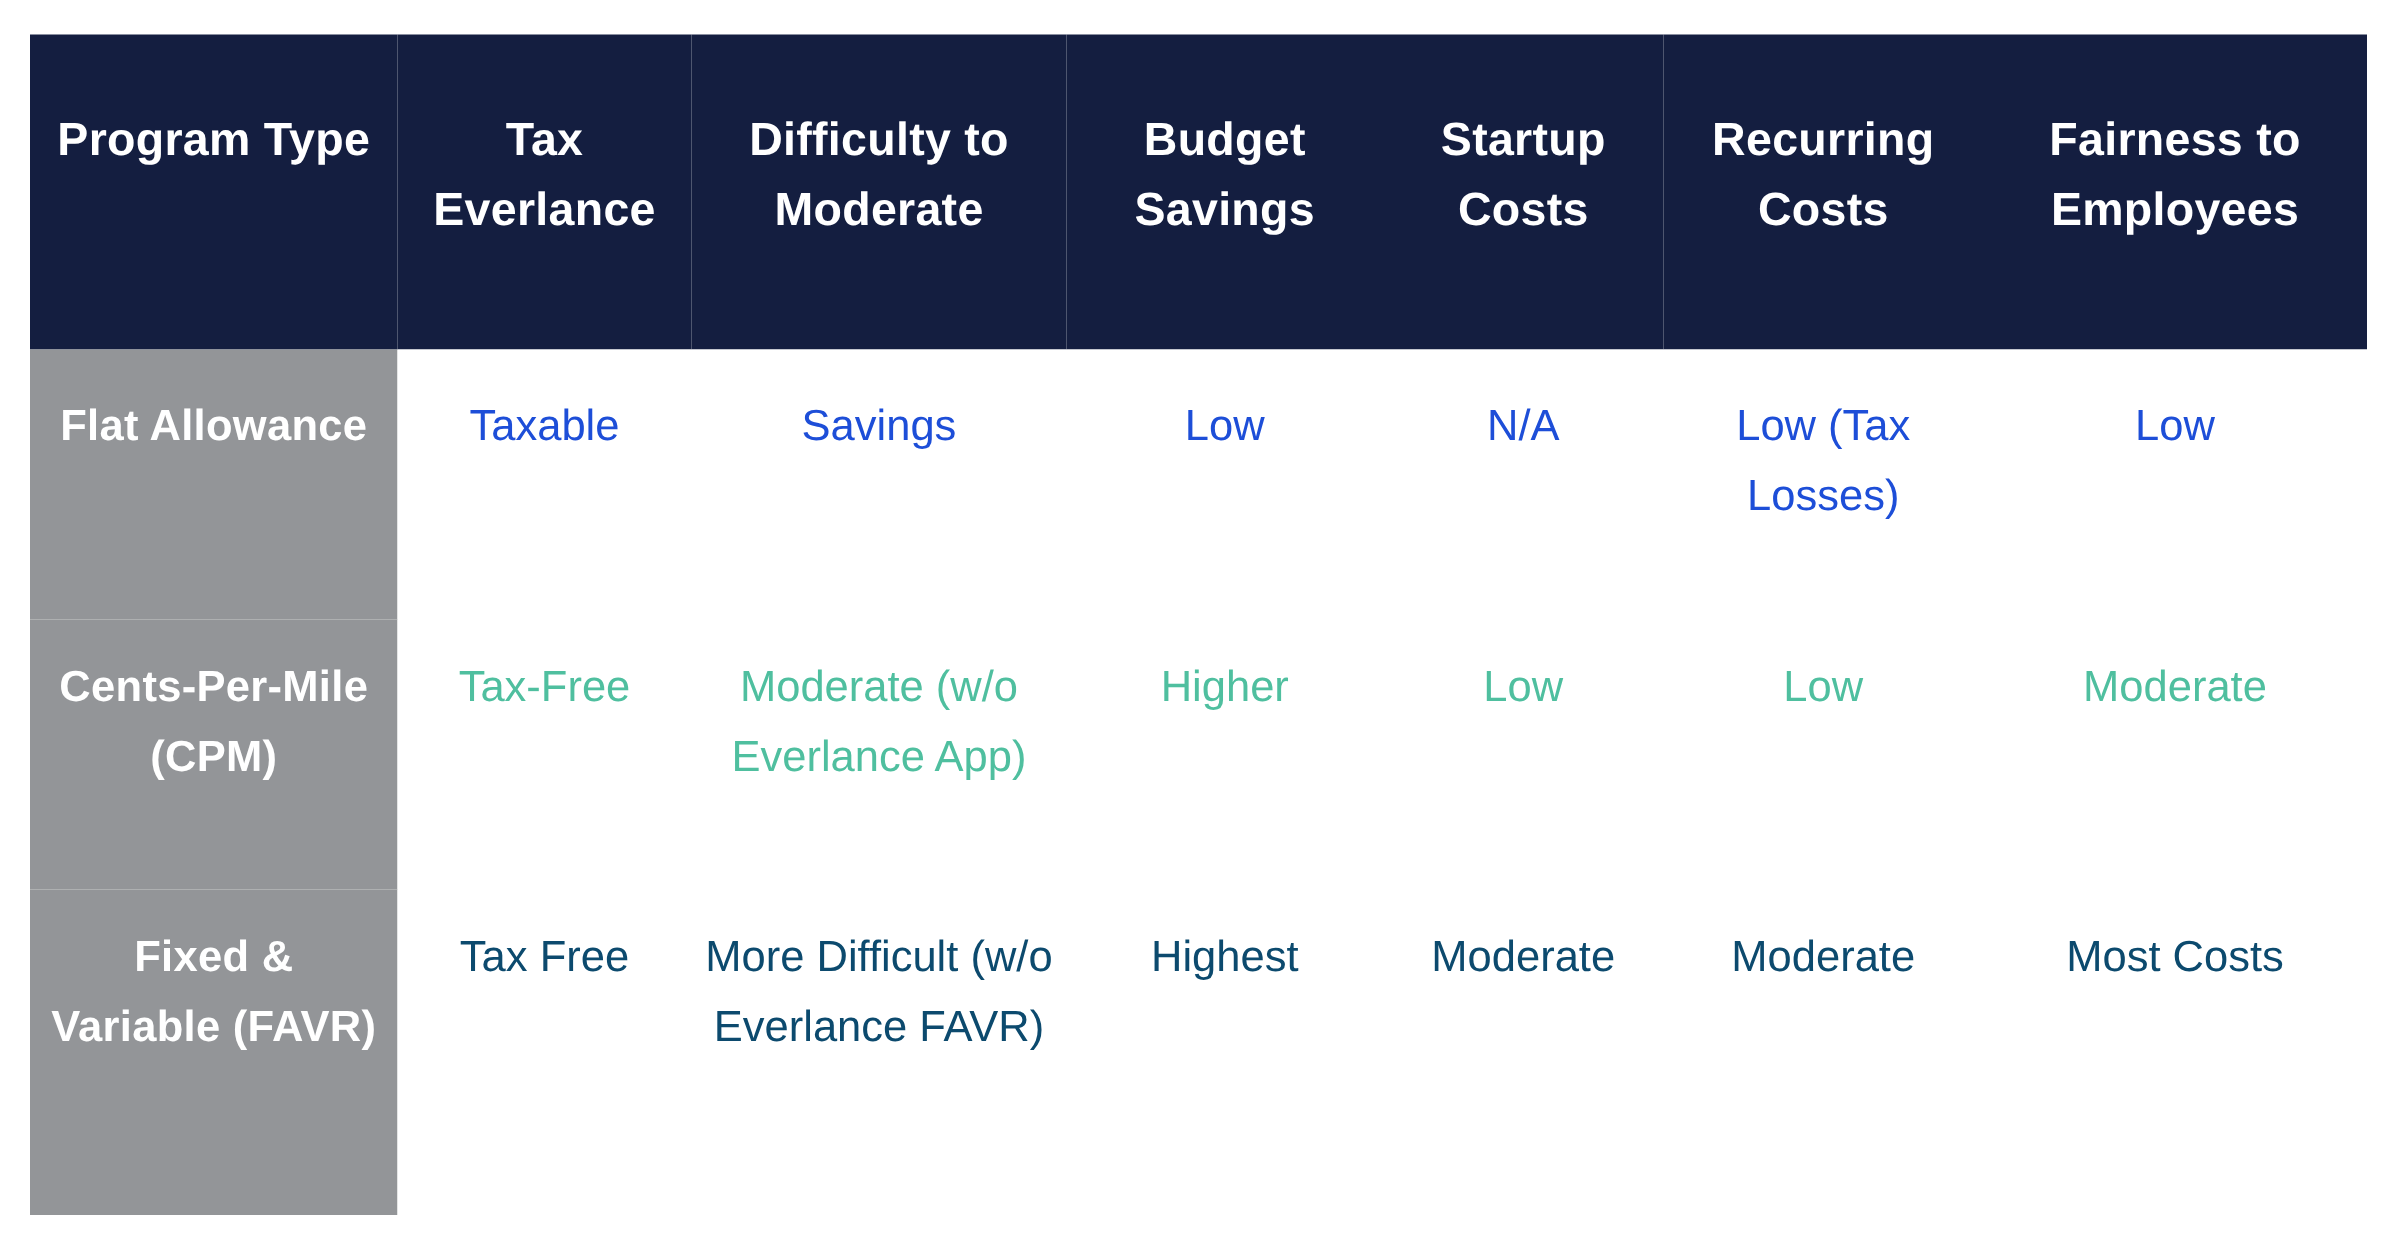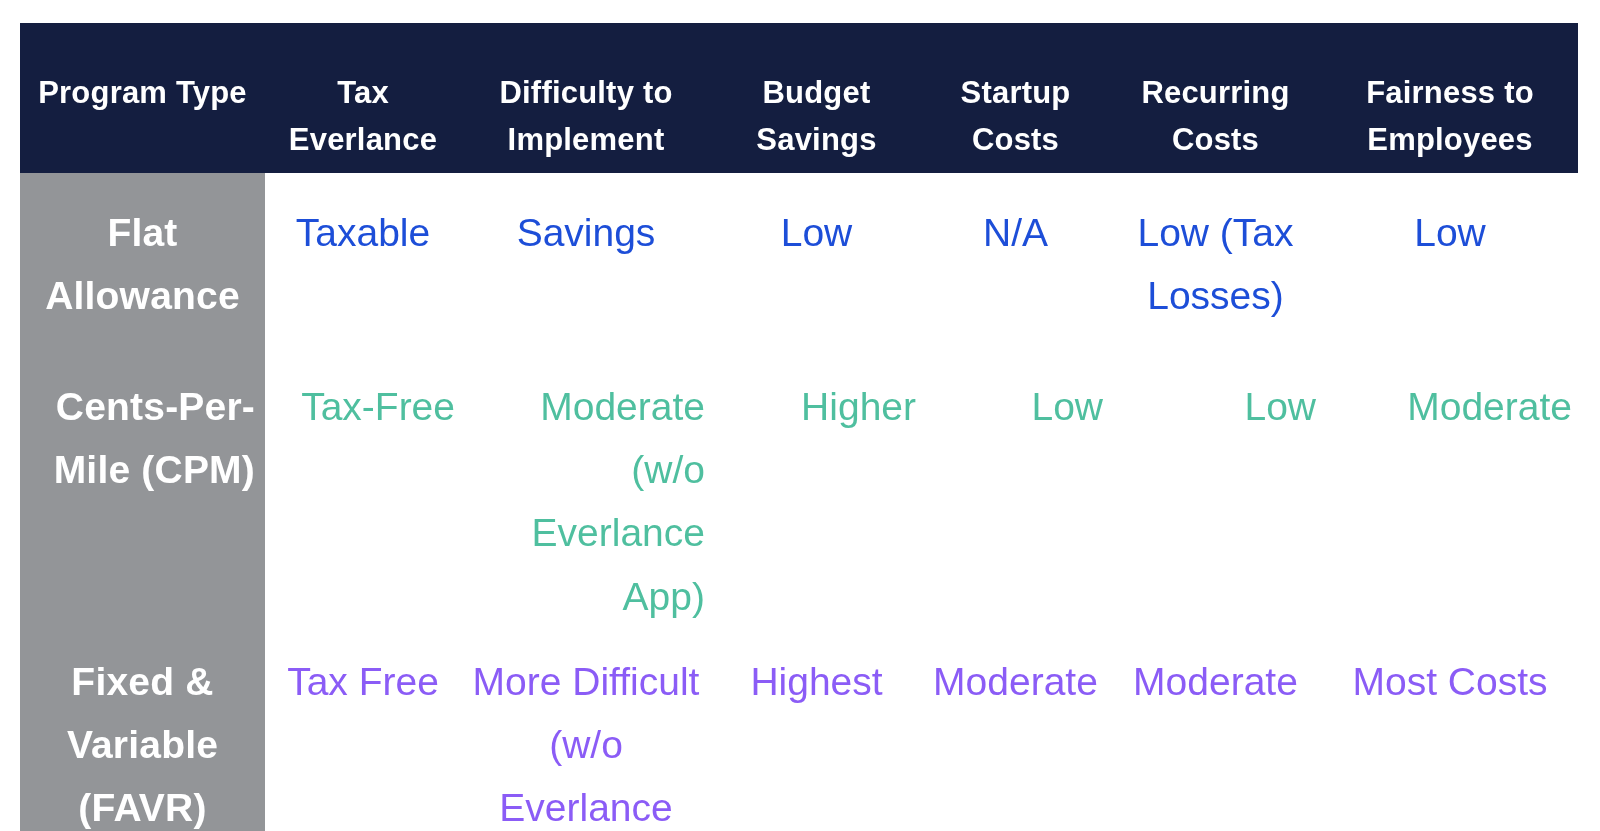--- a/index.html
+++ b/index.html
@@ -28,55 +28,55 @@
     width: 1558px;
     border-collapse: collapse;
     table-layout: fixed;
   }
 
   
   .comparison-table thead tr {
     background: #141E40;
   }
   .comparison-table thead th {
-    height: 150px;
+    height: 210px;
     vertical-align: top;
     padding: 46px 6px 0 6px;
     color: #ffffff;
     font-size: 31px;
     font-weight: bold;
     line-height: 1.52;
     text-align: center;
     letter-spacing: 0.2px;
     box-sizing: border-box;
   }
 
   
   .comparison-table tbody td {
     vertical-align: top;
     text-align: center;
-    font-size: 39px;
+    font-size: 29px;
     line-height: 1.62;
     padding: 0 6px;
     box-sizing: border-box;
     background: #ffffff;
   }
 
   .comparison-table tbody td.rowhead {
     background: #939598;
     color: #ffffff;
     font-weight: bold;
     letter-spacing: 0.2px;
     padding-left: 10px;
     padding-right: 10px;
   }
 
   tr.row-flat td        { height: 180px; padding-top: 28px; color: #1d4ed8; }
-  tr.row-cpm  td        { height: 180px; padding-top: 22px; color: #4FBF9F; text-align: right; }
-  tr.row-favr td        { height: 217px; padding-top: 22px; color: #8b5cf6; }
+  tr.row-cpm  td        { height: 180px; padding-top: 22px; color: #4FBF9F; }
+  tr.row-favr td        { height: 217px; padding-top: 22px; color: #0c4a6e; }
 
   tr.row-flat td.rowhead,
   tr.row-cpm  td.rowhead,
   tr.row-favr td.rowhead { color: #ffffff; }
 
   
   col.c0 { width: 245px; }
   col.c1 { width: 196px; }
   col.c2 { width: 250px; }
   col.c3 { width: 211px; }
@@ -97,21 +97,21 @@
         <col class="c3">
       <col class="c4">
         <col class="c5">
         <col class="c6">
     </colgroup>
 
     <thead>
       <tr>
         <th>Program Type</th>
         <th>Tax Everlance</th>
-        <th>Difficulty to Implement</th>
+        <th>Difficulty to Moderate</th>
         <th>Budget Savings</th>
         <th>Startup Costs</th>
         <th>Recurring Costs</th>
         <th>Fairness to Employees</th>
       </tr>
     </thead>
 
     <tbody>
 
       <tr class="row-flat">

